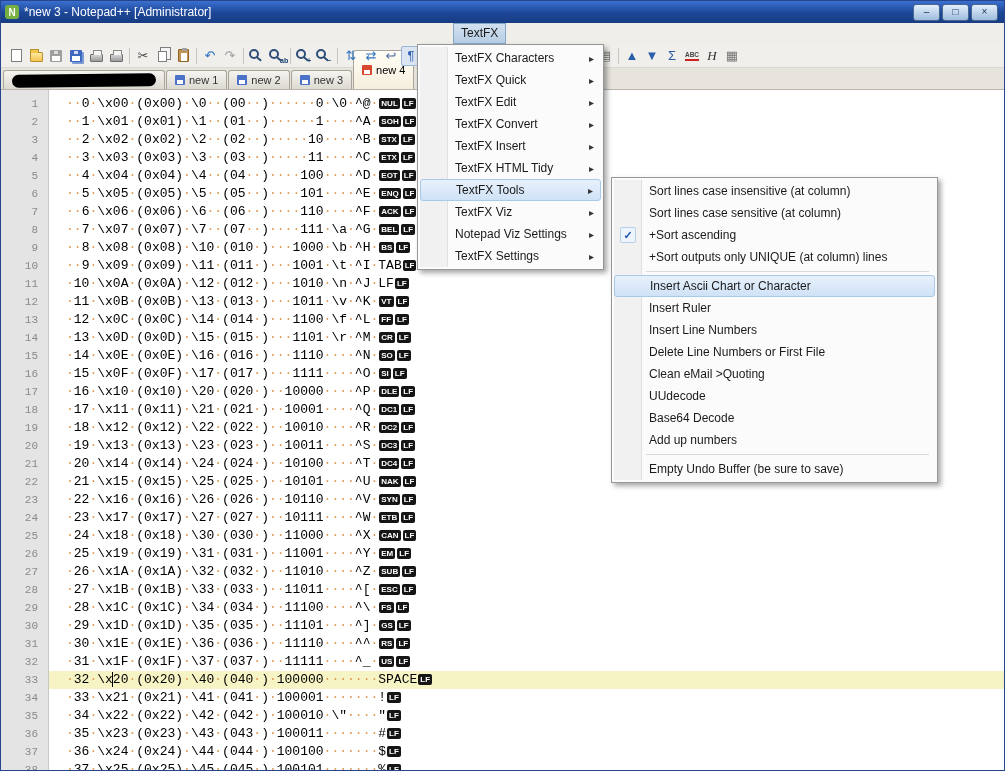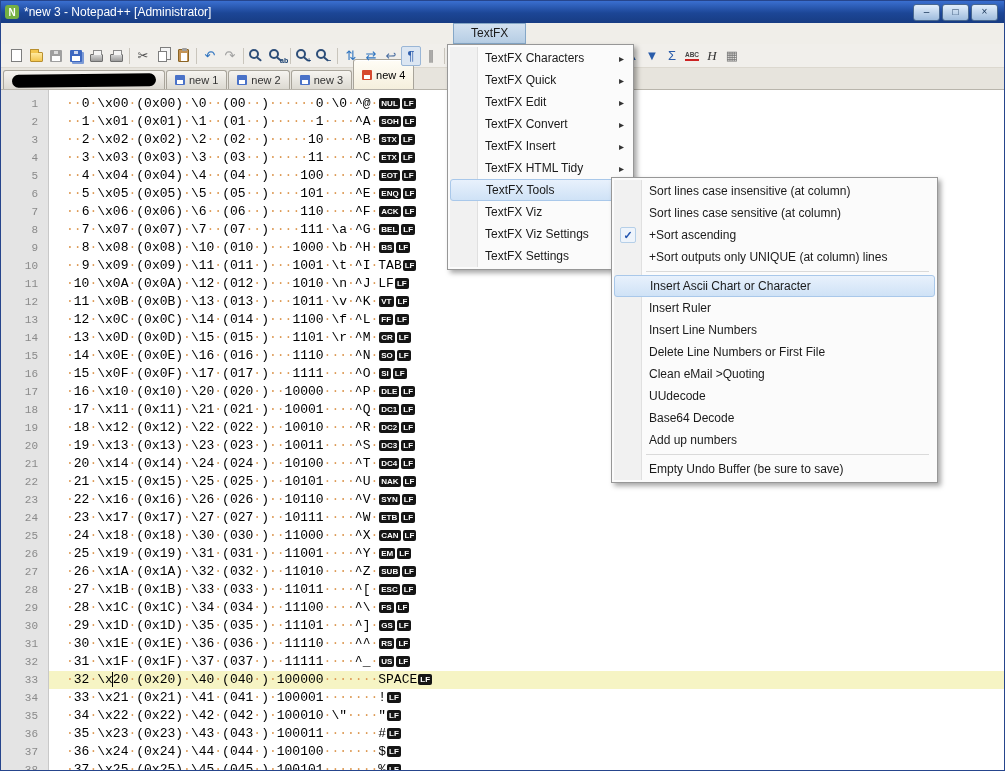--- a/index.html
+++ b/index.html
@@ -11,21 +11,21 @@
   
   .titlebar{height:22px;background:linear-gradient(#3a6fd0,#1c4696 55%,#173c83);display:flex;align-items:center;color:#fff;padding:0 4px;gap:5px;flex:none}
   .app-icon{width:14px;height:14px;background:#76b043;border-radius:3px;color:#fff;font-size:10px;font-weight:bold;display:flex;align-items:center;justify-content:center;flex:none}
   .title-text{font-size:12px;white-space:nowrap;flex:1}
   .win-btns{display:flex;gap:2px;flex:none;margin-right:2px}
   .win-btn{width:27px;height:17px;border:1px solid #49688f;border-radius:3px;background:linear-gradient(#e2eefb,#9fbcdd);color:#173457;font-size:10px;line-height:14px;text-align:center}
 
   
   .menubar{height:21px;background:#f0eee9;display:flex;align-items:stretch;padding-left:2px;font-size:12px;color:#1a1a1a;flex:none}
   .mi{padding:19px 8px 0;cursor:default}
-  .mi.open{background:linear-gradient(#d2e1f0,#b6cde4);border:1px solid #85a7c7;padding:2px 17px 0}
+  .mi.open{background:linear-gradient(#d2e1f0,#b6cde4);border:1px solid #85a7c7;padding:2px 7px 0}
 
   
   .toolbar{height:24px;background:#f1efeb;display:flex;align-items:center;padding:0 5px;border-bottom:1px solid #dcd8cf;flex:none}
   .tb-btn{width:20px;height:20px;display:flex;align-items:center;justify-content:center;flex:none;position:relative}
   .tb-btn.prs{background:#dce6f2;border:1px solid #9ab6d6;border-radius:2px}
   .tb-sep{width:1px;height:16px;background:#c9c5bc;margin:0 3px;flex:none}
   .tb-glyph{font-size:13px;line-height:1}
   .tb-abc{font-size:6.5px;font-weight:bold;color:#444;border-bottom:2px solid #cc2222;line-height:8px}
   .ic-page{width:11px;height:13px;background:#fff;border:1px solid #7e7e7e}
   .ic-folder{width:13px;height:10px;background:linear-gradient(#ffe9a0,#f3c64e);border:1px solid #b98f2e;border-radius:1px;position:relative;margin-top:3px}
@@ -41,21 +41,21 @@
   .ic-paste{width:11px;height:13px;background:#c59455;border:1px solid #8a6425;border-radius:1px;position:relative}
   .ic-paste::before{content:"";position:absolute;left:2px;top:3px;width:6px;height:8px;background:#fff}
   .ic-paste::after{content:"";position:absolute;left:3px;top:-2px;width:5px;height:3px;background:#9e9e9e;border-radius:1px}
   .ic-mag{width:10px;height:10px;border:2px solid #2d4e79;border-radius:50%;position:relative;margin:-3px 3px 0 -3px}
   .ic-mag::after{content:"";position:absolute;width:6px;height:2px;background:#2d4e79;right:-5px;bottom:-3px;transform:rotate(40deg);border-radius:1px}
   .mag-sub{position:absolute;left:9px;top:6px;font-size:7px;font-weight:bold;color:#143c6e;line-height:7px}
 
   
   .tabbar{height:22px;background:#e7e4dd;display:flex;align-items:flex-end;padding:2px 2px 0;gap:1px;border-bottom:1px solid #b9b5ac;flex:none}
   .tab{height:19px;display:flex;align-items:center;gap:4px;padding:0 8px;background:linear-gradient(#f6f4f0,#dcd9d1);border:1px solid #a8a49a;border-bottom:none;border-radius:3px 3px 0 0;font-size:11px;color:#333;flex:none}
-  .tab.active{height:30px;background:linear-gradient(#fffdf6,#f5efdd);color:#000;box-shadow:inset 0 1px 0 #fff}
+  .tab.active{height:39px;background:linear-gradient(#fffdf6,#f5efdd);color:#000;box-shadow:inset 0 1px 0 #fff}
   .tab-floppy{width:10px;height:10px;background:#4a72c8;border-radius:1px;position:relative;flex:none}
   .tab-floppy::after{content:"";position:absolute;left:2px;right:2px;bottom:1px;height:4px;background:#fff}
   .tab-floppy.mod{background:#d6492e}
   .redact{width:144px;height:13px;background:#000;border-radius:7px;transform:rotate(-0.6deg)}
 
   
   .editor{flex:1;position:relative;background:#fff;overflow:hidden}
   .ln-strip{position:absolute;left:0;top:0;bottom:0;width:48px;background:#e4e4e4;border-right:1px solid #c8c8c8}
   .ed-lines{position:relative;padding-top:5px}
   .ed-line{display:flex;height:18px;line-height:18px;font-family:"Liberation Mono","DejaVu Sans Mono",monospace;font-size:13px;white-space:pre;color:#000}
@@ -63,21 +63,21 @@
   .code{position:relative;padding-left:17px;flex:1}
   .ed-line.cur .code{background:var(--curline)}
   .ws{color:var(--ws-color)}
   .badge{display:inline-block;background:var(--badge-bg);color:var(--badge-fg);font-family:"Liberation Sans",sans-serif;font-size:8px;font-weight:bold;line-height:11px;padding:0 2px;border-radius:2px;margin:0 1px;vertical-align:1px}
   .caret{position:absolute;top:1px;width:1px;height:15px;background:#000;margin-left:8px}
 
   
   .menu{position:absolute;background:#fbfbfb;border:1px solid #979797;box-shadow:3px 3px 5px rgba(0,0,0,.35);padding:2px;font-size:12px;color:#1a1a1a}
   .menu::before{content:"";position:absolute;left:2px;top:2px;bottom:2px;width:27px;background:#f1f1f1}
   .menu::after{content:"";position:absolute;left:29px;top:2px;bottom:2px;width:1px;background:#e0e0e0}
-  #textfx-menu{left:446px;top:43px;width:187px;z-index:70}
+  #textfx-menu{left:416px;top:43px;width:187px;z-index:70}
   #tools-submenu{left:610px;top:176px;width:327px;z-index:80}
   .menu-item{display:flex;align-items:center;height:22px;padding:0 4px 0 0;position:relative;z-index:1}
   .menu-gutter{width:28px;flex:none;display:flex;align-items:center;justify-content:center;font-size:11px;font-weight:bold;color:#2456b0}
   .menu-gutter.checked span{display:flex;align-items:center;justify-content:center;width:16px;height:16px;background:#eef4fb;border:1px solid #b5cfe8;border-radius:2px}
   .menu-label{flex:1;white-space:nowrap;margin-left:7px}
   .menu-arrow{flex:none;font-size:10px;color:#333;margin:0 3px}
   .menu-item.hl{background:linear-gradient(#e8f1fc,#cfe2f6);border:1px solid #a9c8ea;border-radius:3px}
   .menu-sep{height:1px;background:#dadada;margin:3px 6px 3px 32px;position:relative;z-index:1}
 </style>
 </head>
@@ -326,21 +326,21 @@
         <span class="menu-label">TextFX Tools</span>
         <span class="menu-arrow">▸</span>
       </div>
       <div class="menu-item">
         <span class="menu-gutter"></span>
         <span class="menu-label">TextFX Viz</span>
         <span class="menu-arrow">▸</span>
       </div>
       <div class="menu-item">
         <span class="menu-gutter"></span>
-        <span class="menu-label">TextFX Viz Settings</span>
+        <span class="menu-label">Notepad Viz Settings</span>
         <span class="menu-arrow">▸</span>
       </div>
       <div class="menu-item">
         <span class="menu-gutter"></span>
         <span class="menu-label">TextFX Settings</span>
         <span class="menu-arrow">▸</span>
       </div>
     </div>
   <div class="menu" id="tools-submenu">
       <div class="menu-item">

